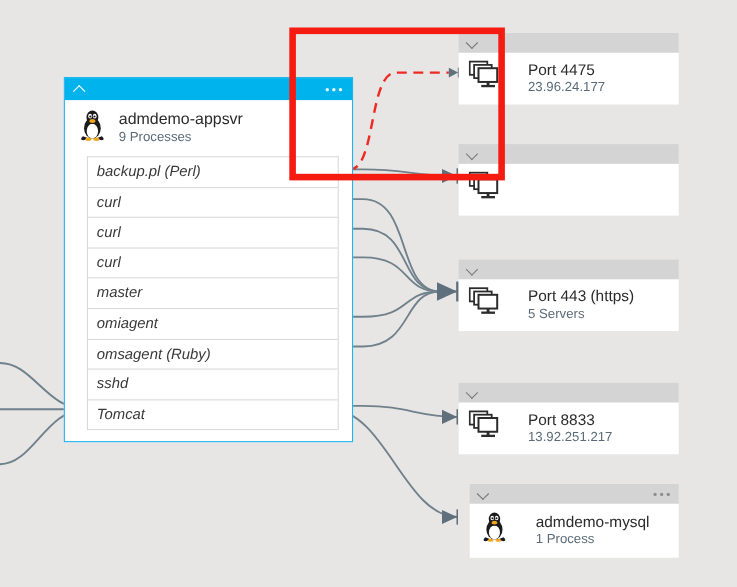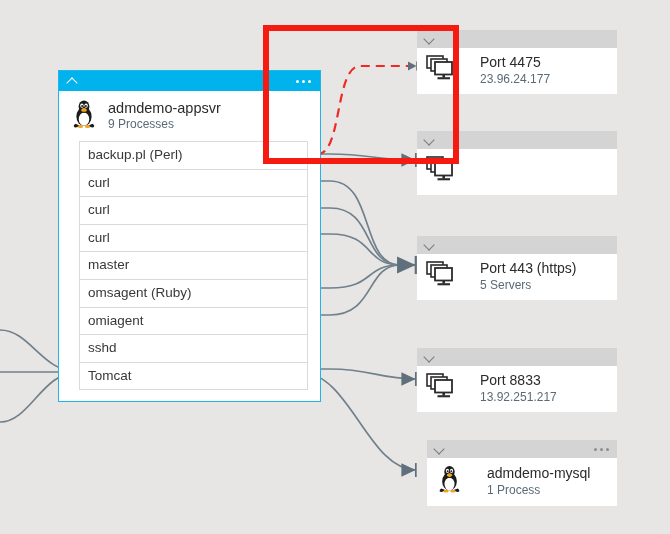--- a/index.html
+++ b/index.html
@@ -59,21 +59,21 @@
   
   .proc-list {
     margin: 2px 12px 0 20px;
     border: 1px solid #dadada; border-bottom: none;
     background: #fff;
   }
   .proc-row {
     height: 26.6px; line-height: 26.6px;
     border-bottom: 1px solid #dadada;
     padding-left: 8px; font-size: 13.5px; color: #38383a;
-    white-space: nowrap; overflow: hidden;
+    white-space: nowrap; overflow: hidden; font-style: italic;
   }
 
   
   .node-card { position: absolute; width: 200px; z-index: 4; }
   .node-head {
     height: 18px; background: #d5d4d4;
     display: flex; align-items: center; justify-content: space-between;
     padding: 0 8px 0 7px; box-sizing: border-box;
   }
   .node-body {
@@ -191,22 +191,22 @@
         <div class="m-sub">9 Processes</div>
       </span>
     </div>
 
     <div class="proc-list">
       <div class="proc-row">backup.pl (Perl)</div>
       <div class="proc-row">curl</div>
       <div class="proc-row">curl</div>
       <div class="proc-row">curl</div>
       <div class="proc-row">master</div>
+      <div class="proc-row">omiagent</div>
       <div class="proc-row">omsagent (Ruby)</div>
-      <div class="proc-row">omiagent</div>
       <div class="proc-row">sshd</div>
       <div class="proc-row">Tomcat</div>
     </div>
   </div>
 
   <div class="node-card" style="left:417px; top:30px;">
     <div class="node-head">
       <span class="chev-dn"></span>
     </div>
     <div class="node-body">

